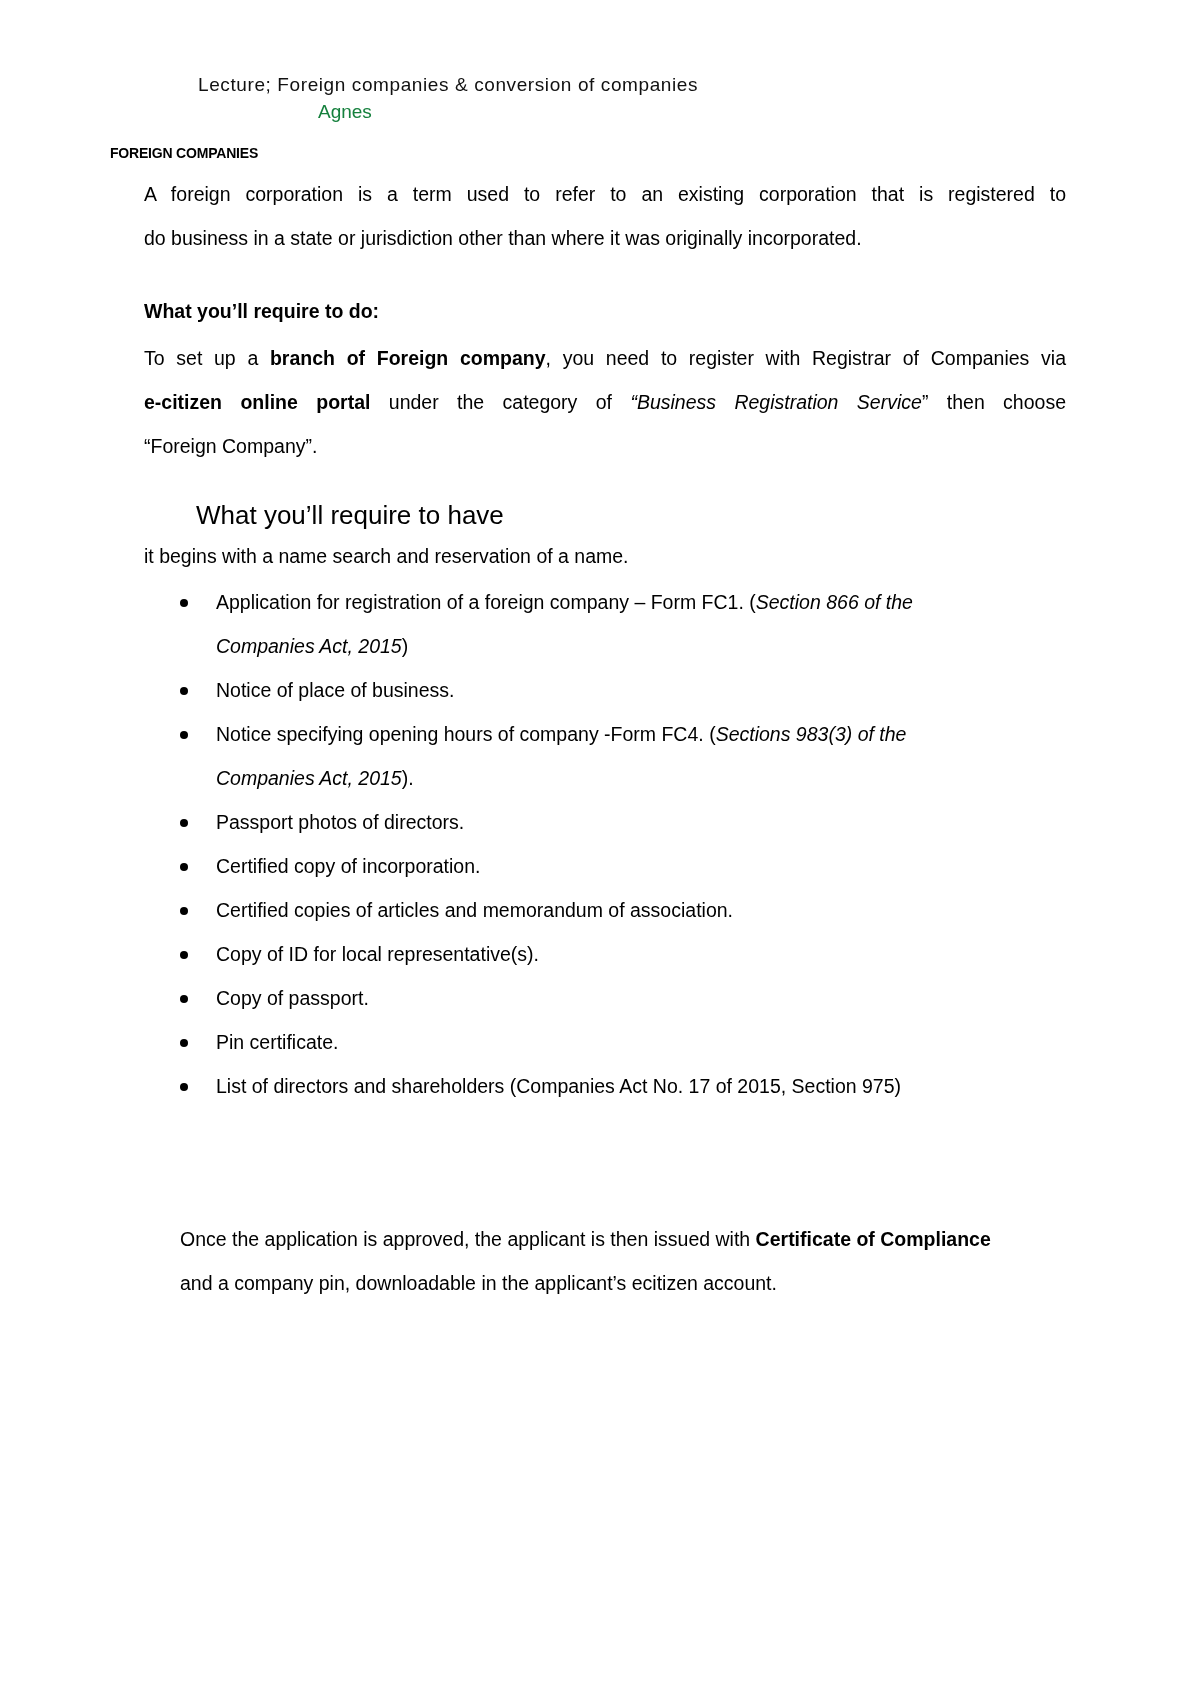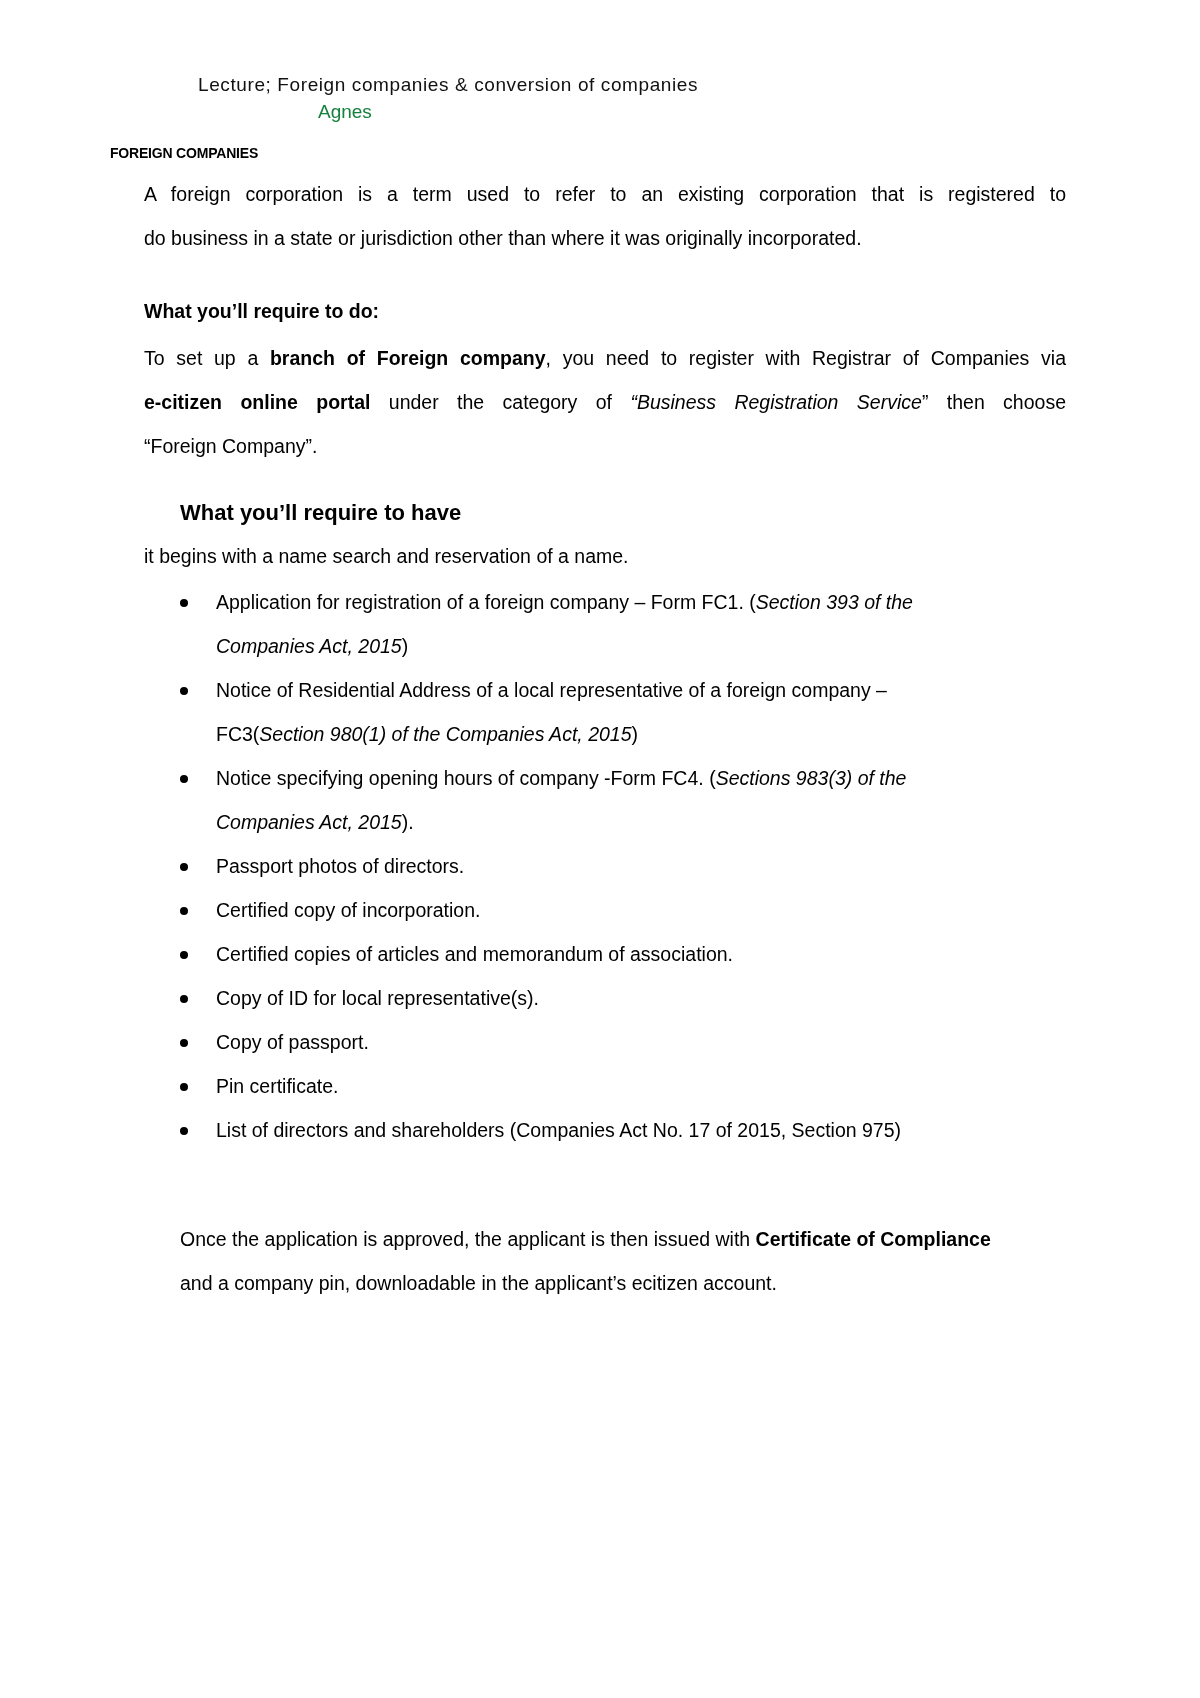--- a/index.html
+++ b/index.html
@@ -59,21 +59,21 @@
       text-align: justify;
       text-align-last: justify;
     }
     .plain-line { display: block; }
     .bold { font-weight: bold; }
     .ital { font-style: italic; }
 
     .intro { left: 144px; top: 172px; }
     .sub-heading-1 { position: absolute; left: 144px; top: 300px; font-size: 19.5px; font-weight: bold; white-space: nowrap; }
     .setup { left: 144px; top: 336px; }
-    .sub-heading-2 { position: absolute; left: 180px; top: 500px; font-size: 22px; font-weight: bold; white-space: nowrap; }
+    .sub-heading-2 { position: absolute; left: 196px; top: 500px; font-size: 26px; font-weight: normal; white-space: nowrap; }
     .begins { position: absolute; left: 144px; top: 545px; font-size: 19.5px; white-space: nowrap; }
 
     .req-list {
       position: absolute;
       left: 174px;
       top: 580px;
       margin: 0;
       padding: 0;
       list-style: none;
       font-size: 19.5px;
@@ -120,27 +120,26 @@
     <span class="justify-line"><span class="bold">e-citizen online portal</span><span> under the category of </span><span class="ital">“Business Registration Service</span><span>” then choose</span></span>
     <span class="plain-line">“Foreign Company”.</span>
   </div>
 
   <div class="sub-heading-2">What you’ll require to have</div>
   <div class="begins">it begins with a name search and reservation of a name.</div>
 
   <ul class="req-list">
     <li class="req-item">
       <span class="bullet"></span>
-      <span>Application for registration of a foreign company – Form FC1. (</span><span class="ital">Section 393 of the</span><br>
+      <span>Application for registration of a foreign company – Form FC1. (</span><span class="ital">Section 866 of the</span><br>
       <span class="ital">Companies Act, 2015</span><span>)</span>
     </li>
     <li class="req-item">
       <span class="bullet"></span>
-      <span>Notice of Residential Address of a local representative of a foreign company –</span><br>
-      <span>FC3(</span><span class="ital">Section 980(1) of the Companies Act, 2015</span><span>)</span>
+      <span>Notice of place of business.</span>
     </li>
     <li class="req-item">
       <span class="bullet"></span>
       <span>Notice specifying opening hours of company -Form FC4. (</span><span class="ital">Sections 983(3) of the</span><br>
       <span class="ital">Companies Act, 2015</span><span>).</span>
     </li>
     <li class="req-item">
       <span class="bullet"></span>
       <span>Passport photos of directors.</span>
     </li>

